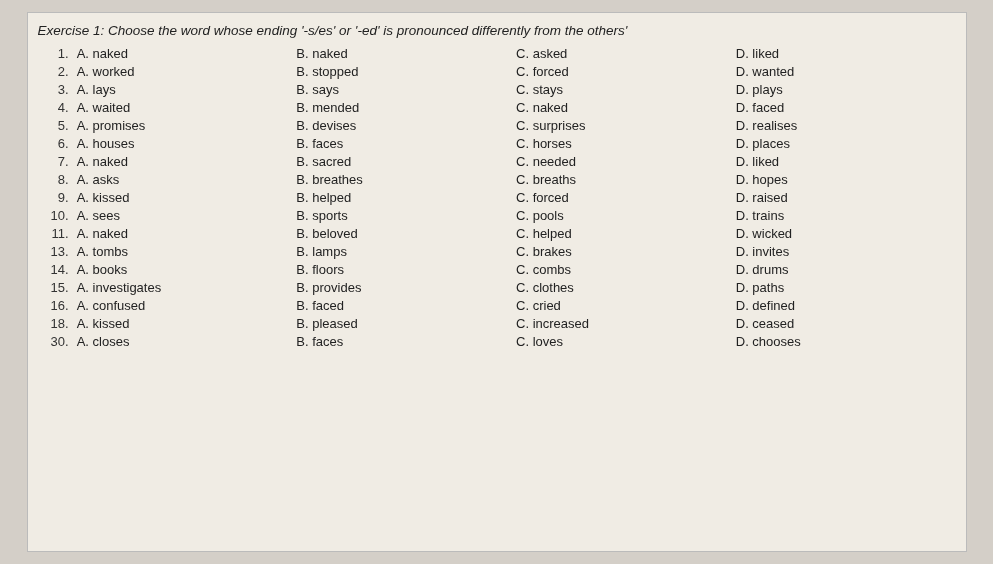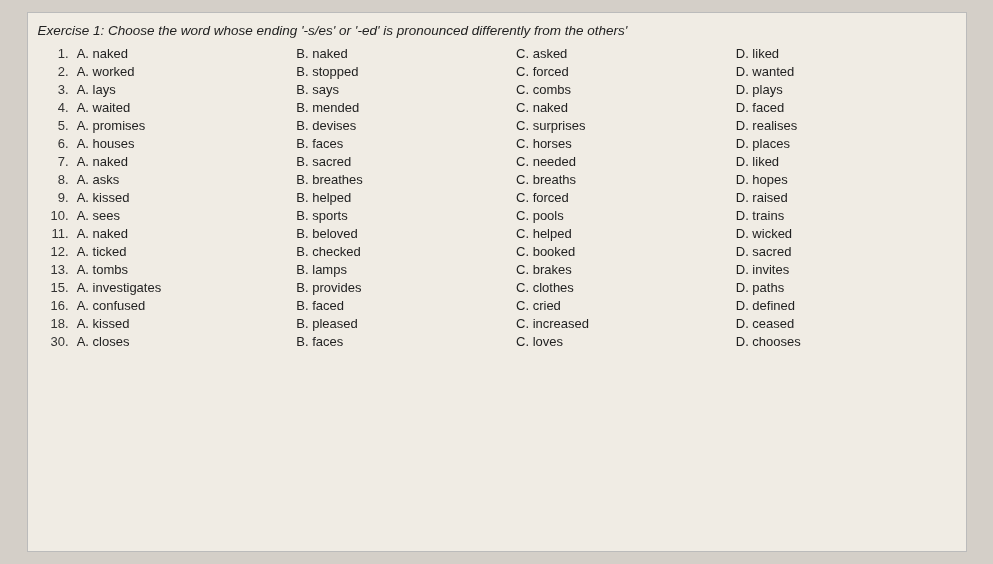--- a/index.html
+++ b/index.html
@@ -68,21 +68,21 @@
           <td class="num">2.</td>
           <td class="col-a">A. worked</td>
           <td class="col-b">B. stopped</td>
           <td class="col-c">C. forced</td>
           <td class="col-d">D. wanted</td>
         </tr>
         <tr>
           <td class="num">3.</td>
           <td class="col-a">A. lays</td>
           <td class="col-b">B. says</td>
-          <td class="col-c">C. combs</td>
+          <td class="col-c">C. stays</td>
           <td class="col-d">D. plays</td>
         </tr>
         <tr>
           <td class="num">4.</td>
           <td class="col-a">A. waited</td>
           <td class="col-b">B. mended</td>
           <td class="col-c">C. naked</td>
           <td class="col-d">D. faced</td>
         </tr>
         <tr>
@@ -128,32 +128,32 @@
           <td class="col-d">D. trains</td>
         </tr>
         <tr>
           <td class="num">11.</td>
           <td class="col-a">A. naked</td>
           <td class="col-b">B. beloved</td>
           <td class="col-c">C. helped</td>
           <td class="col-d">D. wicked</td>
         </tr>
         <tr>
-          <td class="num">12.</td>
-          <td class="col-a">A. ticked</td>
-          <td class="col-b">B. checked</td>
-          <td class="col-c">C. booked</td>
-          <td class="col-d">D. sacred</td>
-        </tr>
-        <tr>
           <td class="num">13.</td>
           <td class="col-a">A. tombs</td>
           <td class="col-b">B. lamps</td>
           <td class="col-c">C. brakes</td>
           <td class="col-d">D. invites</td>
+        </tr>
+        <tr>
+          <td class="num">14.</td>
+          <td class="col-a">A. books</td>
+          <td class="col-b">B. floors</td>
+          <td class="col-c">C. combs</td>
+          <td class="col-d">D. drums</td>
         </tr>
         <tr>
           <td class="num">15.</td>
           <td class="col-a">A. investigates</td>
           <td class="col-b">B. provides</td>
           <td class="col-c">C. clothes</td>
           <td class="col-d">D. paths</td>
         </tr>
         <tr>
           <td class="num">16.</td>

